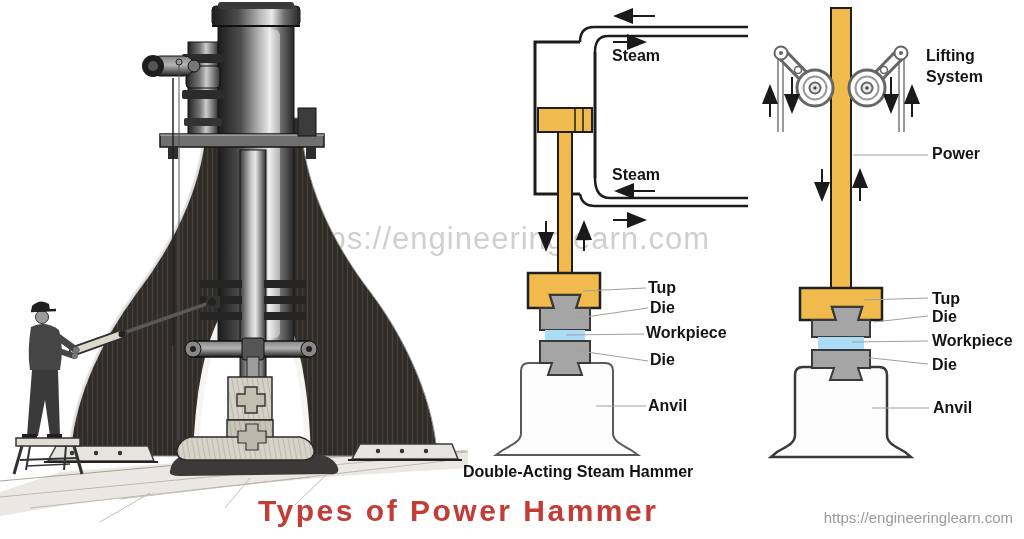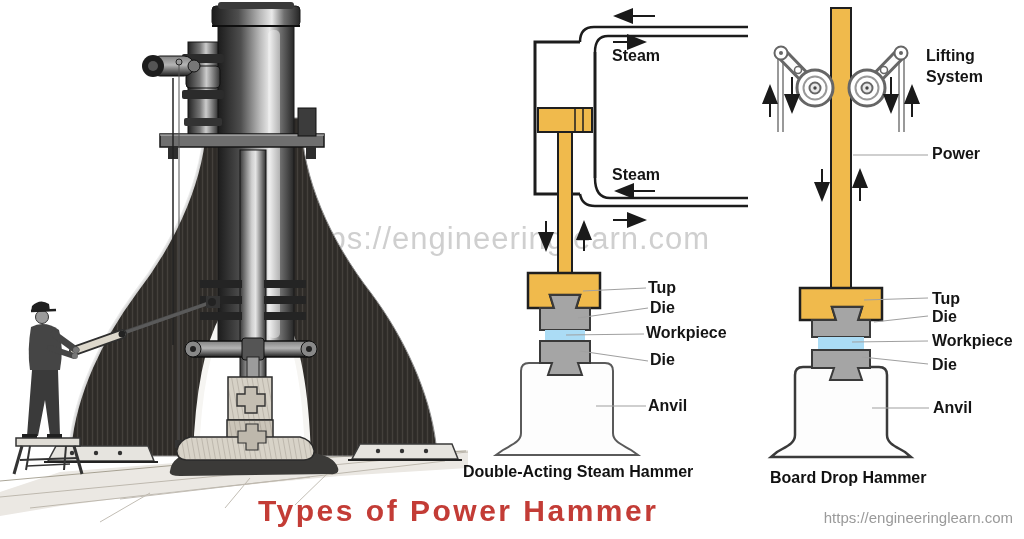--- a/index.html
+++ b/index.html
@@ -297,17 +297,16 @@
   <div class="lbl" style="left:648px;top:397px">Anvil</div>
   <div class="cap" style="left:463px;top:463px;width:215px">Double-Acting Steam Hammer</div>
 
   <div class="lbl wrap" style="left:926px;top:45px">Lifting System</div>
   <div class="lbl" style="left:932px;top:145px">Power</div>
   <div class="lbl" style="left:932px;top:290px">Tup</div>
   <div class="lbl" style="left:932px;top:308px">Die</div>
   <div class="lbl" style="left:932px;top:332px">Workpiece</div>
   <div class="lbl" style="left:932px;top:356px">Die</div>
   <div class="lbl" style="left:933px;top:399px">Anvil</div>
-  <div class="cap" style="left:770px;top:469px;width:150px">Board Drop Hammer</div>
 
   <div class="main-title">Types of Power Hammer</div>
   <div class="footer-url">https://engineeringlearn.com</div>
 </div>
 
 </body></html>

